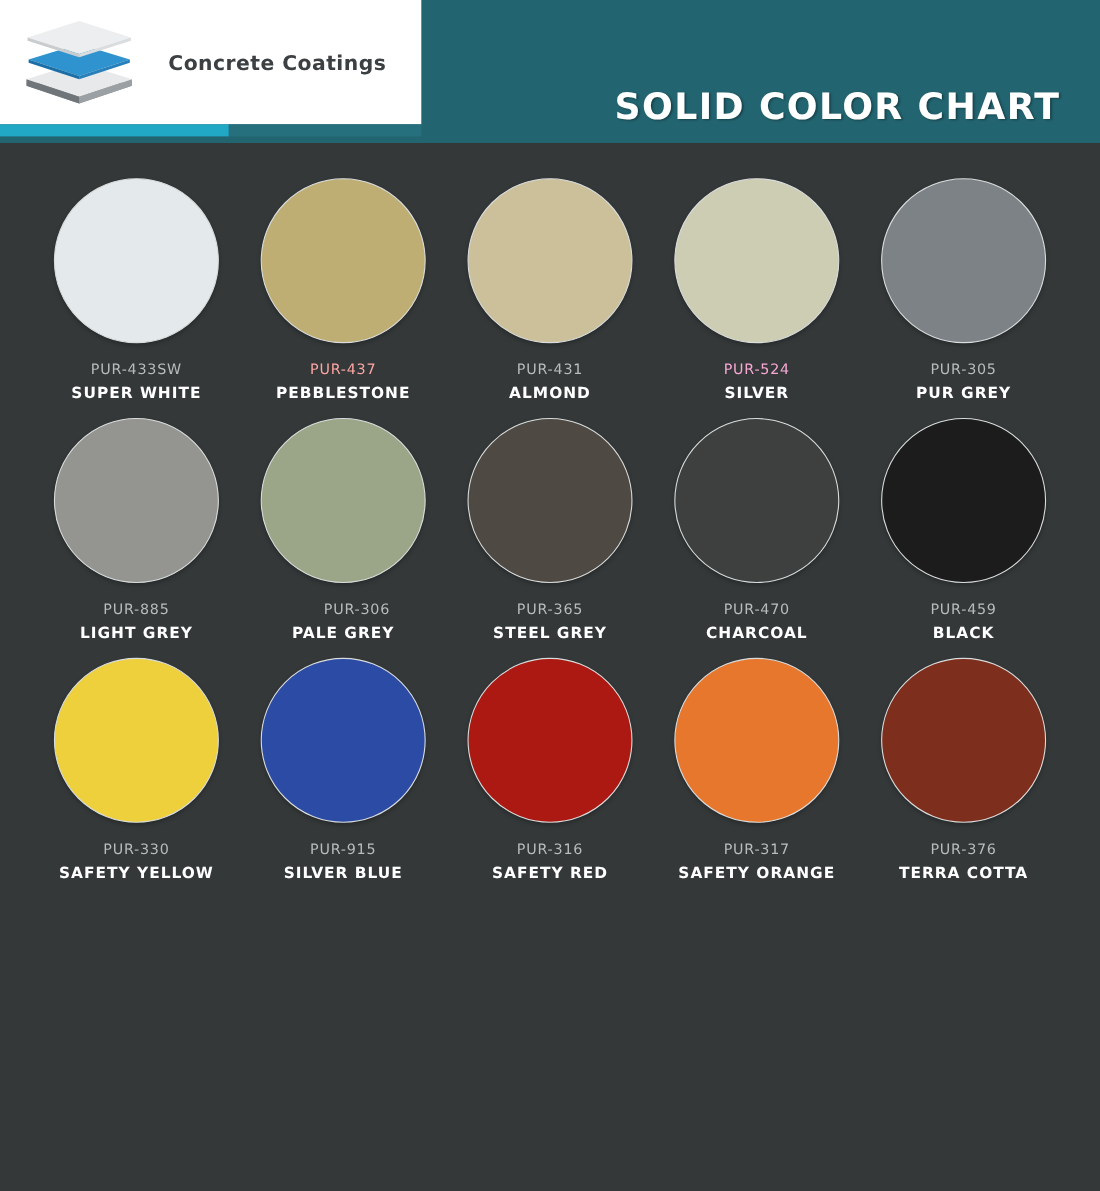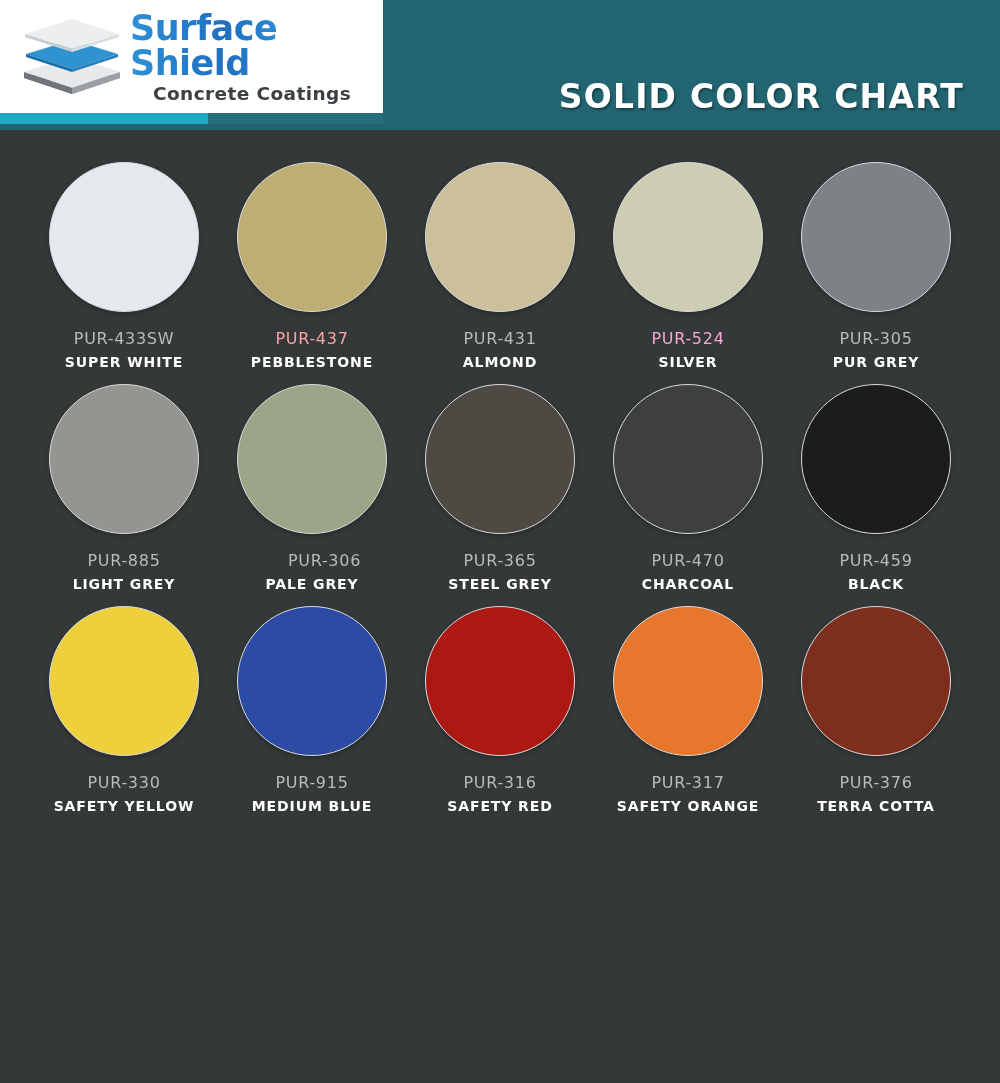--- a/index.html
+++ b/index.html
@@ -128,21 +128,21 @@
   .swatch {
     width: 150px;
     height: 150px;
     border-radius: 50%;
     border: 1.3px solid #d9dcdc;
     box-shadow: 0 2px 4px rgba(0,0,0,0.25);
   }
 
   .code {
     margin-top: 17px;
-    font-size: 16px;
+    font-size: 13px;
     color: #b9bcbd;
     letter-spacing: 0.7px;
     font-family: "DejaVu Sans", sans-serif;
   }
 
   .name {
     margin-top: 6px;
     font-size: 14px;
     font-weight: bold;
     color: #ffffff;
@@ -167,21 +167,20 @@
           <polygon points="102,56 102,62 54,78 54,72" fill="#9aa0a4"></polygon>
           <polygon points="54,24 100,38 54,53 8,38" fill="#2f93d0"></polygon>
           <polygon points="8,38 8,41 54,56 54,53" fill="#1c6fa6"></polygon>
           <polygon points="100,38 100,41 54,56 54,53" fill="#2880bb"></polygon>
           <polygon points="54,3 101,18 54,33 7,18" fill="#eceeef"></polygon>
           <polygon points="7,18 7,21 54,36 54,33" fill="#c9cdd0"></polygon>
           <polygon points="101,18 101,21 54,36 54,33" fill="#dadddf"></polygon>
         </svg>
       </div>
       <div class="logo-text-wrap">
-        <div class="logo-title">Surface Shield</div>
         <div class="logo-sub">Concrete Coatings</div>
       </div>
     </div>
 
     <div class="header-title-zone">
       <div class="header-title">SOLID COLOR CHART</div>
     </div>
 
     <div class="accent-strip">
       <div class="accent-a" style="background: rgb(33, 168, 196);"></div>
@@ -241,21 +240,21 @@
         <div class="name" style="color: rgb(255, 255, 255);">BLACK</div>
       </div>
       <div class="cell">
         <div class="swatch" style="background: rgb(237, 208, 60); border-color: rgb(217, 220, 220);"></div>
         <div class="code" style="color: rgb(185, 188, 189);">PUR-330</div>
         <div class="name" style="color: rgb(255, 255, 255);">SAFETY YELLOW</div>
       </div>
       <div class="cell">
         <div class="swatch" style="background: rgb(44, 75, 165); border-color: rgb(217, 220, 220);"></div>
         <div class="code" style="color: rgb(185, 188, 189);">PUR-915</div>
-        <div class="name" style="color: rgb(255, 255, 255);">MEDIUM BLUE</div>
+        <div class="name" style="color: rgb(255, 255, 255);">SILVER BLUE</div>
       </div>
       <div class="cell">
         <div class="swatch" style="background: rgb(171, 25, 18); border-color: rgb(217, 220, 220);"></div>
         <div class="code" style="color: rgb(185, 188, 189);">PUR-316</div>
         <div class="name" style="color: rgb(255, 255, 255);">SAFETY RED</div>
       </div>
       <div class="cell">
         <div class="swatch" style="background: rgb(232, 119, 46); border-color: rgb(217, 220, 220);"></div>
         <div class="code" style="color: rgb(185, 188, 189);">PUR-317</div>
         <div class="name" style="color: rgb(255, 255, 255);">SAFETY ORANGE</div>

